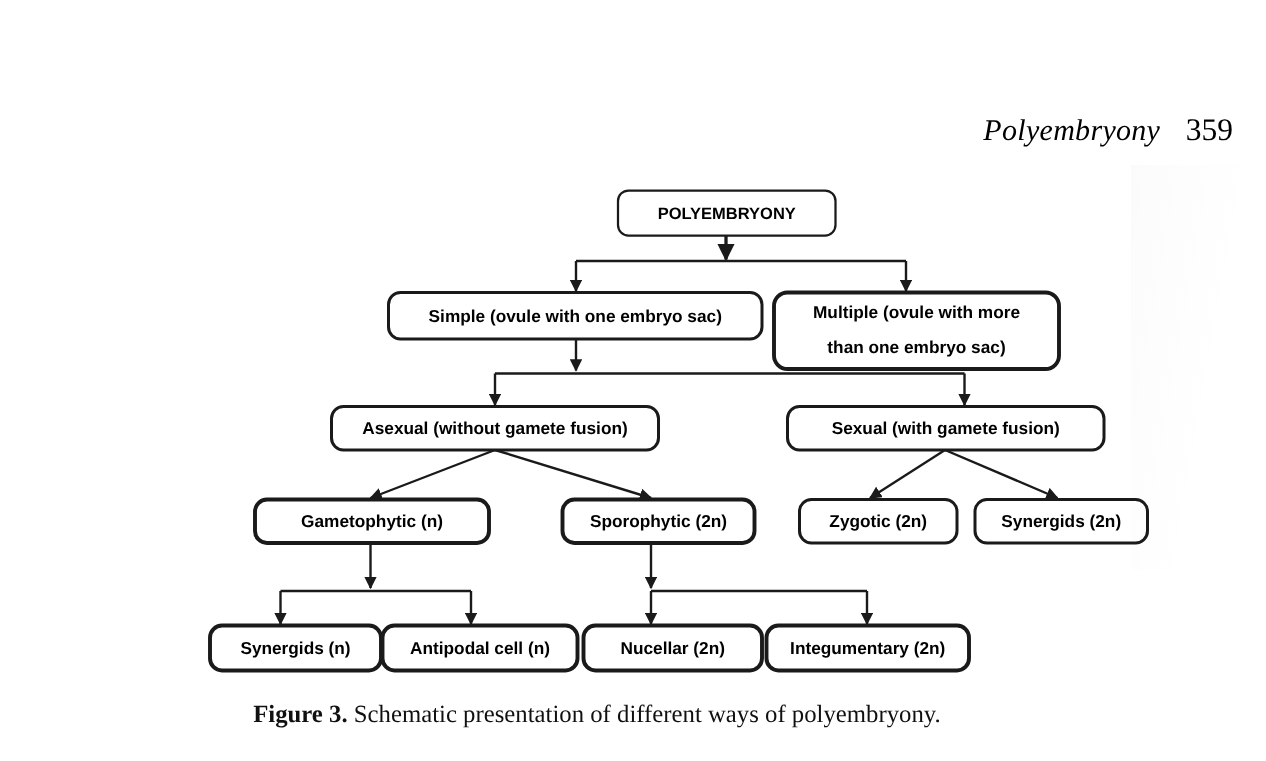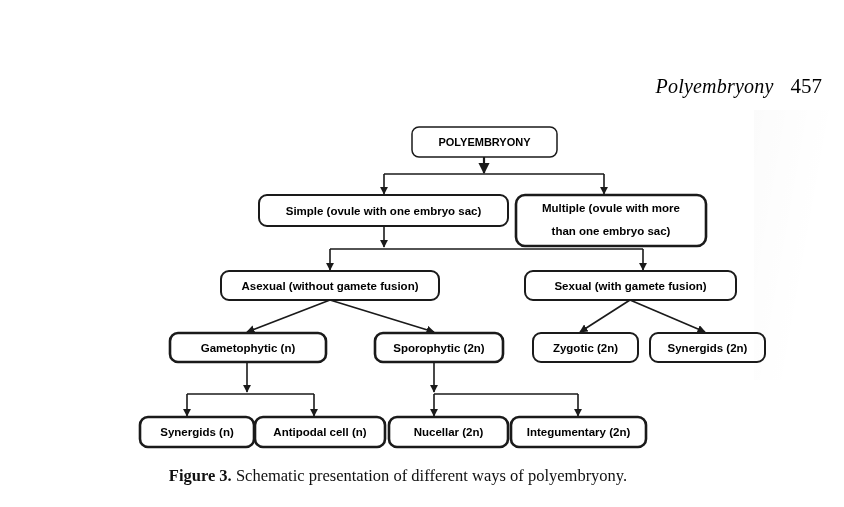--- a/index.html
+++ b/index.html
@@ -100,21 +100,21 @@
     height: 270px;
     background: linear-gradient(100deg, rgba(0,0,0,0.016), rgba(0,0,0,0) 62%);
     pointer-events: none;
   }
 </style>
 </head>
 <body>
 
 <div id="running-head">
   <span class="rh-title">Polyembryony</span>
-  <span class="rh-page">457</span>
+  <span class="rh-page">359</span>
 </div>
 
 <div id="figure-area">
   <svg id="flowchart-svg" viewBox="0 0 844 350" xmlns="http://www.w3.org/2000/svg">
     <defs>
       <marker id="arrow" viewBox="0 0 10 10" refX="9" refY="5" markerWidth="5.2" markerHeight="5.2" orient="auto-start-reverse">
         <path d="M 0 0 L 10 5 L 0 10 z" fill="#1a1a1a"></path>
       </marker>
     </defs>
 

